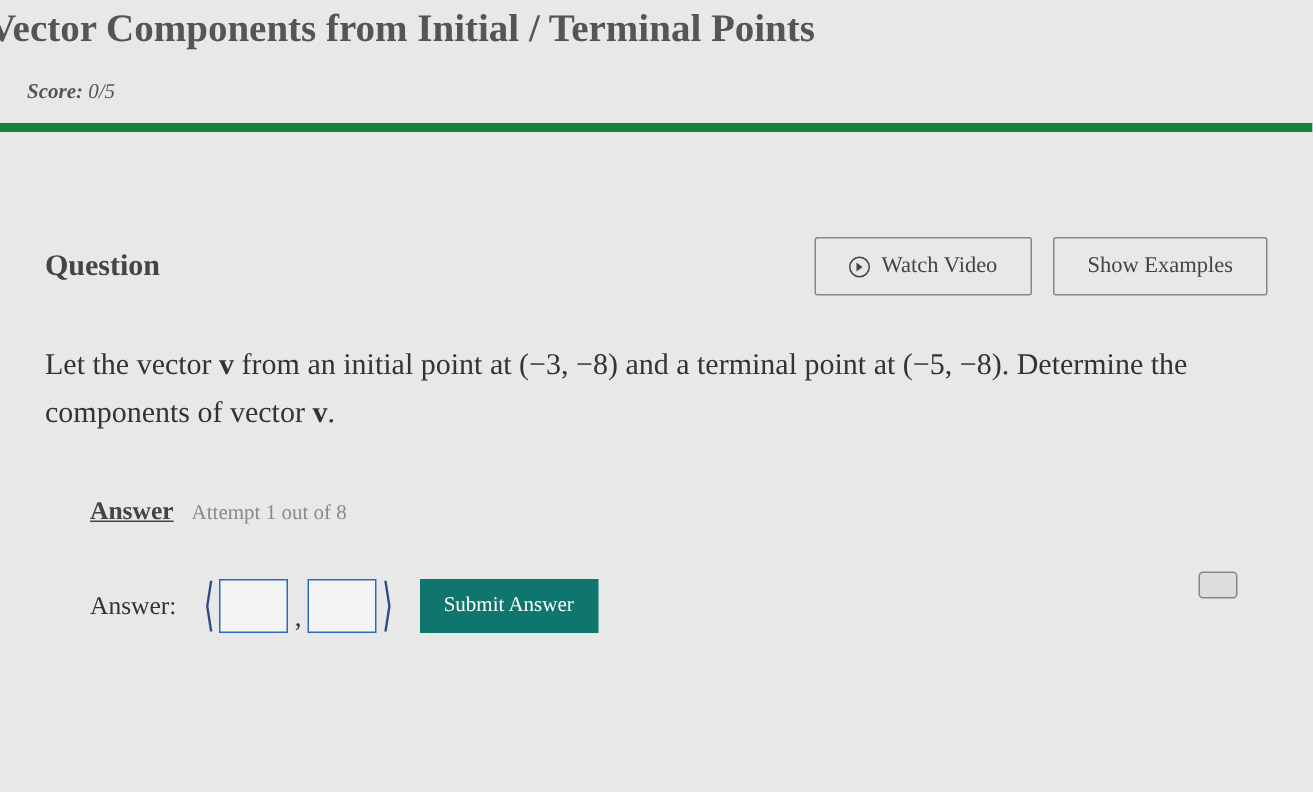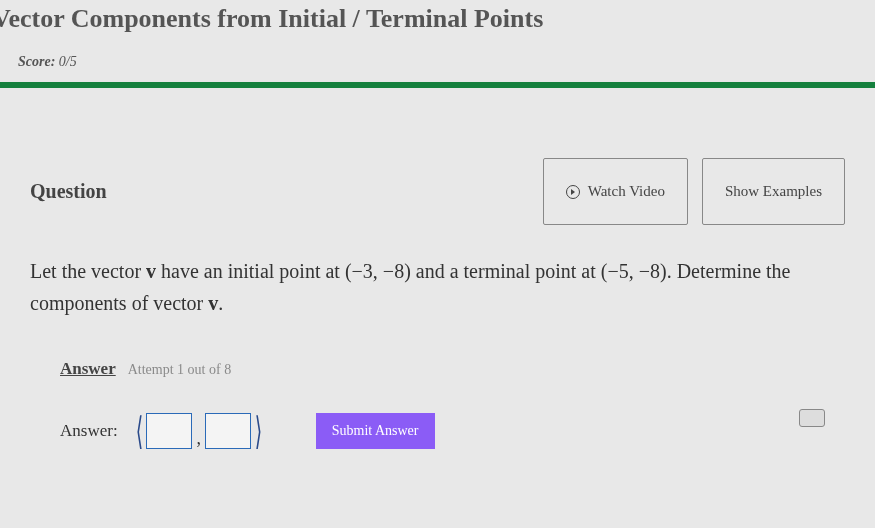--- a/index.html
+++ b/index.html
@@ -36,21 +36,21 @@
     }
     .question-heading {
       font-size: 20px;
       font-weight: bold;
       color: #444;
     }
     .button-group { display: flex; gap: 14px; }
     .btn {
       border: 1px solid #888;
       background: #e8e8e8;
-      padding: 24px 22px;
+      padding: 10px 22px;
       font-size: 15px;
       color: #444;
       cursor: pointer;
       font-family: inherit;
       display: flex;
       align-items: center;
       gap: 8px;
       border-radius: 2px;
     }
     .play-icon {
@@ -139,28 +139,27 @@
       font-family: inherit;
     }
     .comma {
       font-size: 18px;
       color: #333;
       margin: 0 4px;
       align-self: flex-end;
       padding-bottom: 4px;
     }
     .submit-btn {
-      background: #8b5cf6;
+      background: #0f766e;
       color: #fff;
       border: none;
       padding: 10px 16px;
       font-size: 14px;
       cursor: pointer;
       font-family: inherit;
-      margin-left: 36px;
     }
   </style>
 </head>
 <body>
 
 <div class="page-title">Vector Components from Initial / Terminal Points</div>
 
 <div class="score-row">
   <span class="score-label">Score:</span>
   <span>0/5</span>
@@ -175,21 +174,21 @@
         <span class="play-icon"></span>
         <span>Watch Video</span>
       </button>
       <button class="btn">
         <span>Show Examples</span>
       </button>
     </div>
   </div>
 
   <div class="question-text">
-    <span>Let the vector </span><span class="bold math">v</span><span> have an initial point at </span><span class="math">(−3, −8)</span><span> and a terminal point at </span><span class="math">(−5, −8)</span><span>. Determine the components of vector </span><span class="bold math">v</span><span>.</span>
+    <span>Let the vector </span><span class="bold math">v</span><span> from an initial point at </span><span class="math">(−3, −8)</span><span> and a terminal point at </span><span class="math">(−5, −8)</span><span>. Determine the components of vector </span><span class="bold math">v</span><span>.</span>
   </div>
 
   <div class="answer-header-wrap">
     <div class="answer-header">
       <span class="answer-label-h">Answer</span>
       <span class="attempt">Attempt 1 out of 8</span>
     </div>
     <span class="keyboard-icon"></span>
   </div>
 

